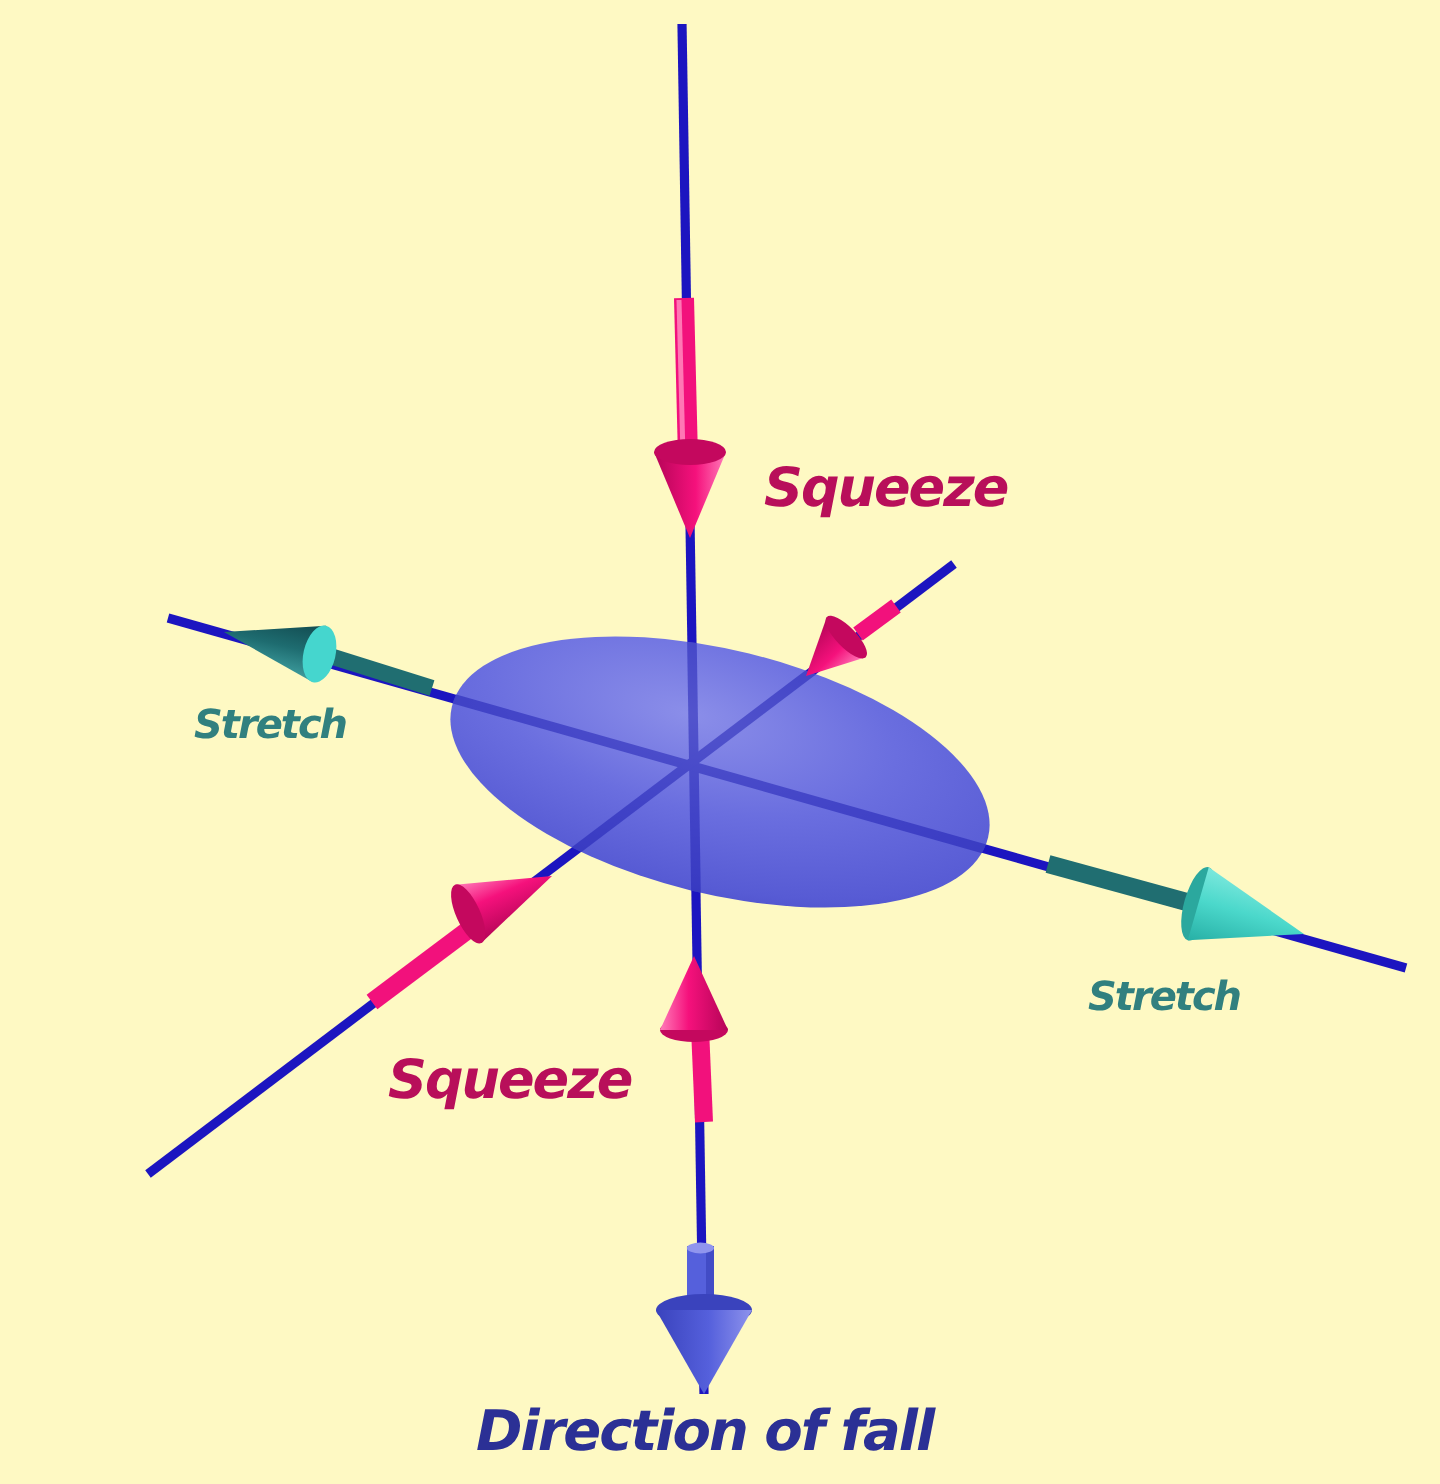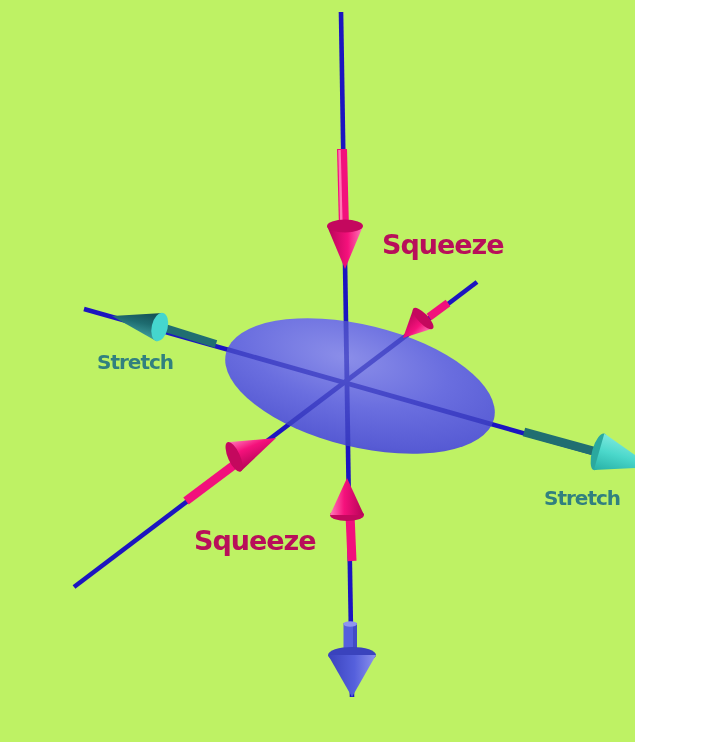--- a/index.html
+++ b/index.html
@@ -3,24 +3,25 @@
 <meta charset="utf-8">
 <style>
   html, body {
     margin: 0;
     padding: 0;
     background: #ffffff;
     font-family: "DejaVu Sans", "Liberation Sans", sans-serif;
   }
   .stage {
     position: relative;
-    width: 635px;
+    width: 720px;
     height: 742px;
-    background: #bef264;
+    background: #fef9c3;
     overflow: hidden;
+    font-style: italic;
   }
   .stage svg {
     position: absolute;
     left: 0;
     top: 0;
   }
   .lbl {
     position: absolute;
     font-weight: bold;
     letter-spacing: -1px;
@@ -149,13 +150,14 @@
   </svg>
 
   <div class="lbl lbl-squeeze lbl-squeeze-top">Squeeze</div>
 
   <div class="lbl lbl-stretch lbl-stretch-left">Stretch</div>
 
   <div class="lbl lbl-squeeze lbl-squeeze-lower-left">Squeeze</div>
 
   <div class="lbl lbl-stretch lbl-stretch-right">Stretch</div>
 
+  <div class="lbl lbl-fall lbl-fall-bottom">Direction of fall</div>
 </div>
 
 </body></html>

